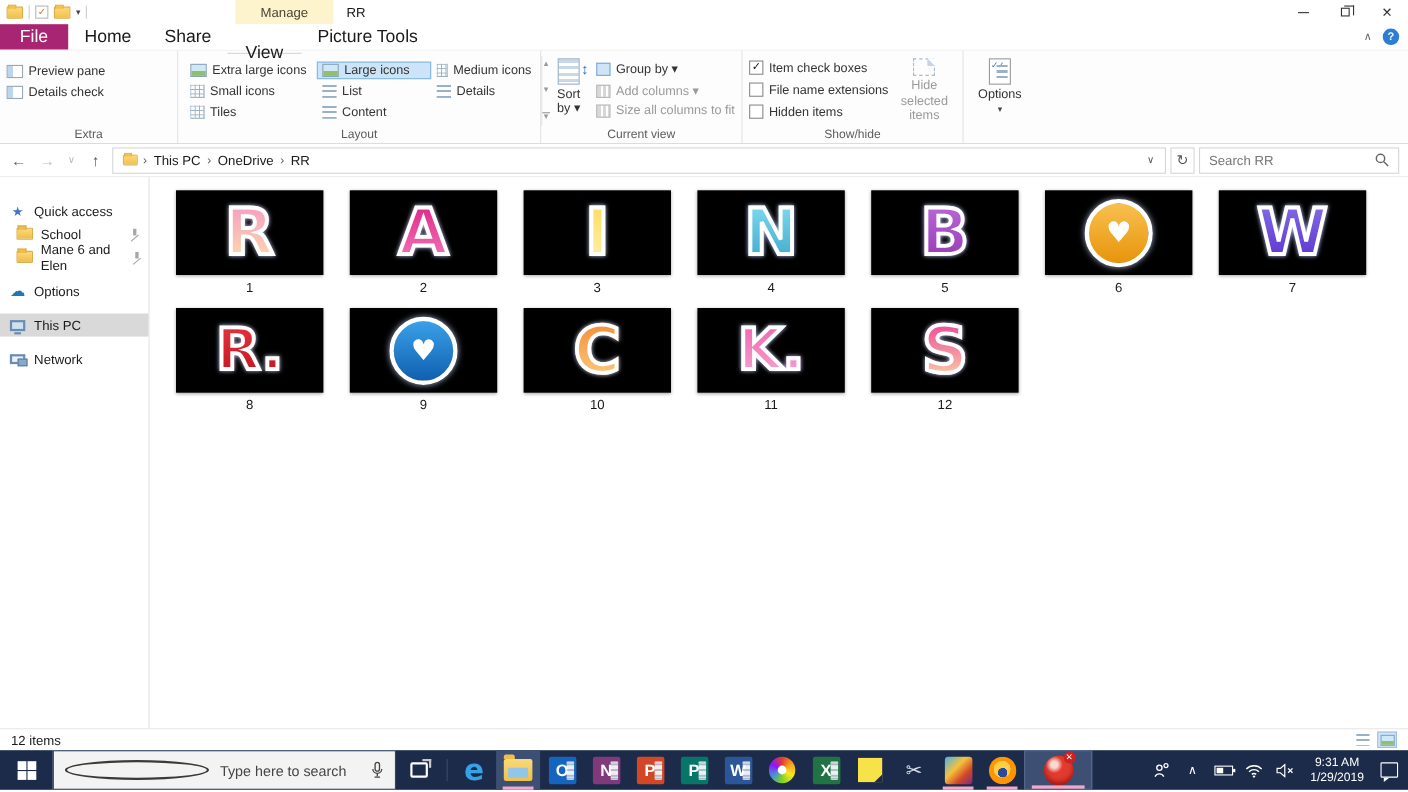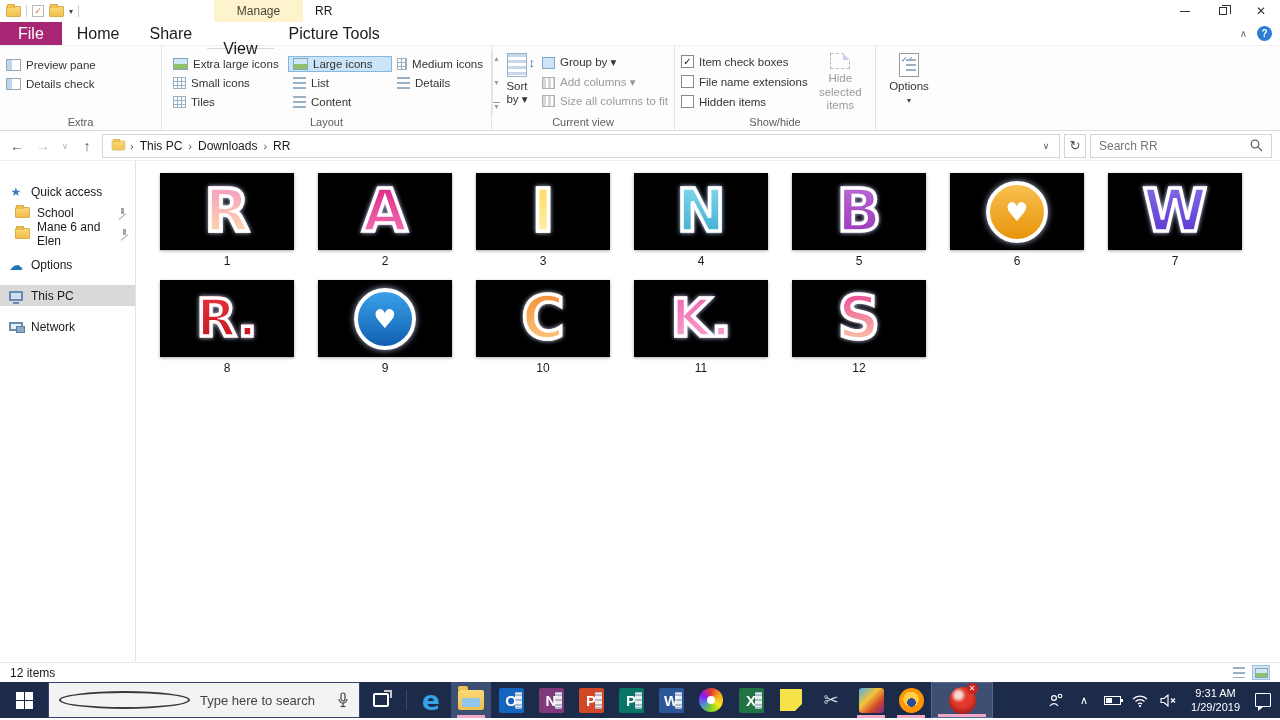--- a/index.html
+++ b/index.html
@@ -380,21 +380,21 @@
   <div class="addrbar">
     <span class="navbtn">←</span>
     <span class="navbtn dim">→</span>
     <span class="navbtn dim tiny">∨</span>
     <span class="navbtn">↑</span>
     <div class="addrbox">
       <span class="fold"></span>
       <span class="crumb-sep">›</span>
       <span class="crumb">This PC</span>
       <span class="crumb-sep">›</span>
-      <span class="crumb">Downloads</span>
+      <span class="crumb">OneDrive</span>
       <span class="crumb-sep">›</span>
       <span class="crumb">RR</span>
       <span class="addr-spacer"></span>
       <span class="addr-chev">∨</span>
     </div>
     <div class="refreshbox">↻</div>
     <div class="searchbox">
       <span>Search RR</span>
       <svg width="13" height="13" viewBox="0 0 13 13">
         <circle cx="5" cy="5" r="3.8" fill="none" stroke="#666" stroke-width="1.3"></circle>

